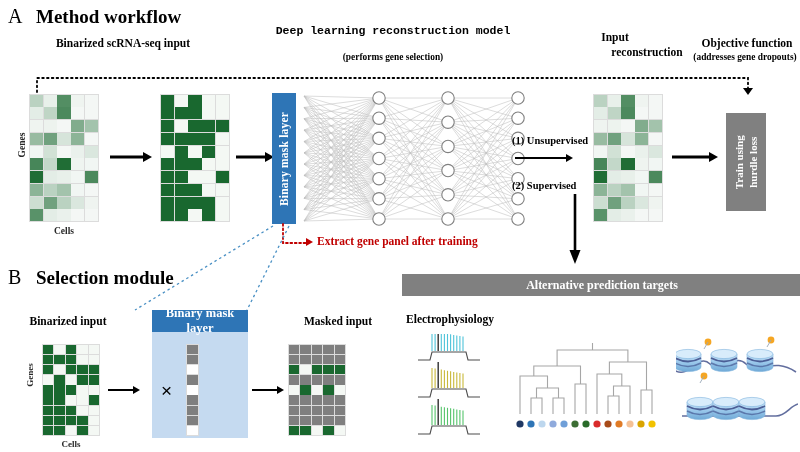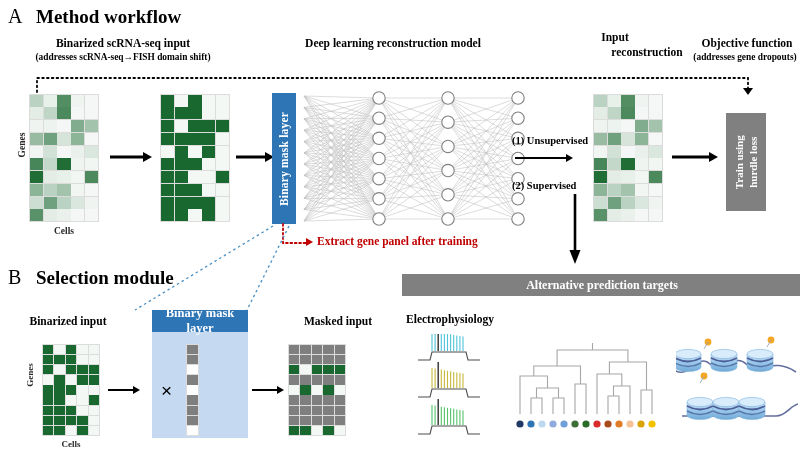--- a/index.html
+++ b/index.html
@@ -109,23 +109,23 @@
 </style>
 </head>
 <body>
 
 <div class="fig">
 
   <div class="abs panel-letter" style="left:8px; top:6px;">A</div>
   <div class="abs panel-title" style="left:36px; top:7px;">Method workflow</div>
 
   <div class="abs col-title" style="left:0px; top:36px; width:246px;">Binarized scRNA-seq input</div>
-  <div class="abs col-sub" style="left:0px; top:52px; width:246px;">(addresses scRNA-seq→FISH domain shift)</div>
-
-  <div class="abs col-title" style="left:262px; top:36px; width:262px;">Deep learning reconstruction model</div>
+
+  <div class="abs col-title" style="left:262px; top:24px; width:262px;font-family:Liberation Mono, monospace;">Deep learning reconstruction model</div>
+  <div class="abs col-sub" style="left:262px; top:52px; width:262px;">(performs gene selection)</div>
 
   <div class="abs col-title" style="left:560px; top:30px; width:110px;">Input</div>
   <div class="abs col-title" style="left:592px; top:45px; width:110px;">reconstruction</div>
 
   <div class="abs col-title" style="left:694px; top:36px; width:106px;">Objective function</div>
   <div class="abs col-sub" style="left:690px; top:52px; width:110px;">(addresses gene dropouts)</div>
 
   <svg class="abs" style="left:0; top:62px; width:800px; height:40px; overflow:visible;">
     <path d="M 37 30 L 37 16 L 748 16 L 748 26" fill="none" stroke="#000" stroke-width="1.8" stroke-dasharray="1.6 3.2" stroke-linecap="round"></path>
   </svg>

